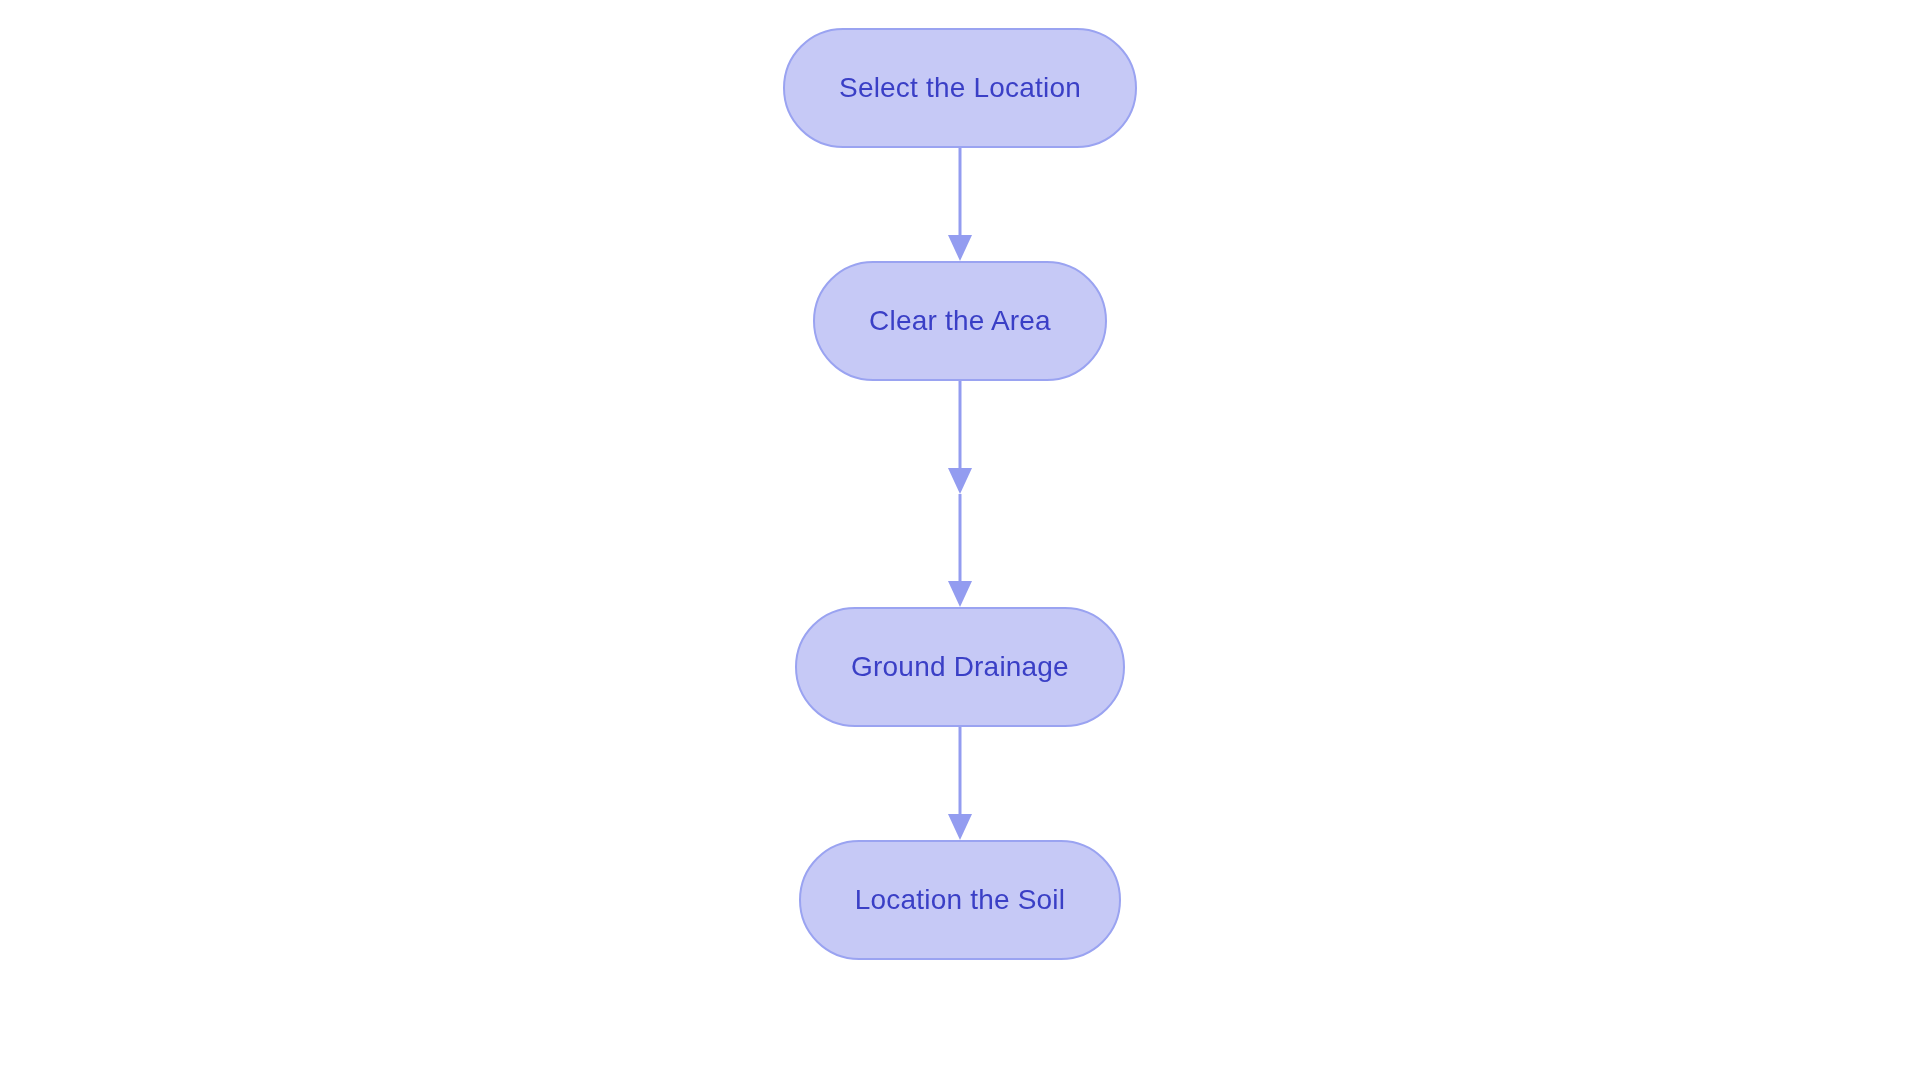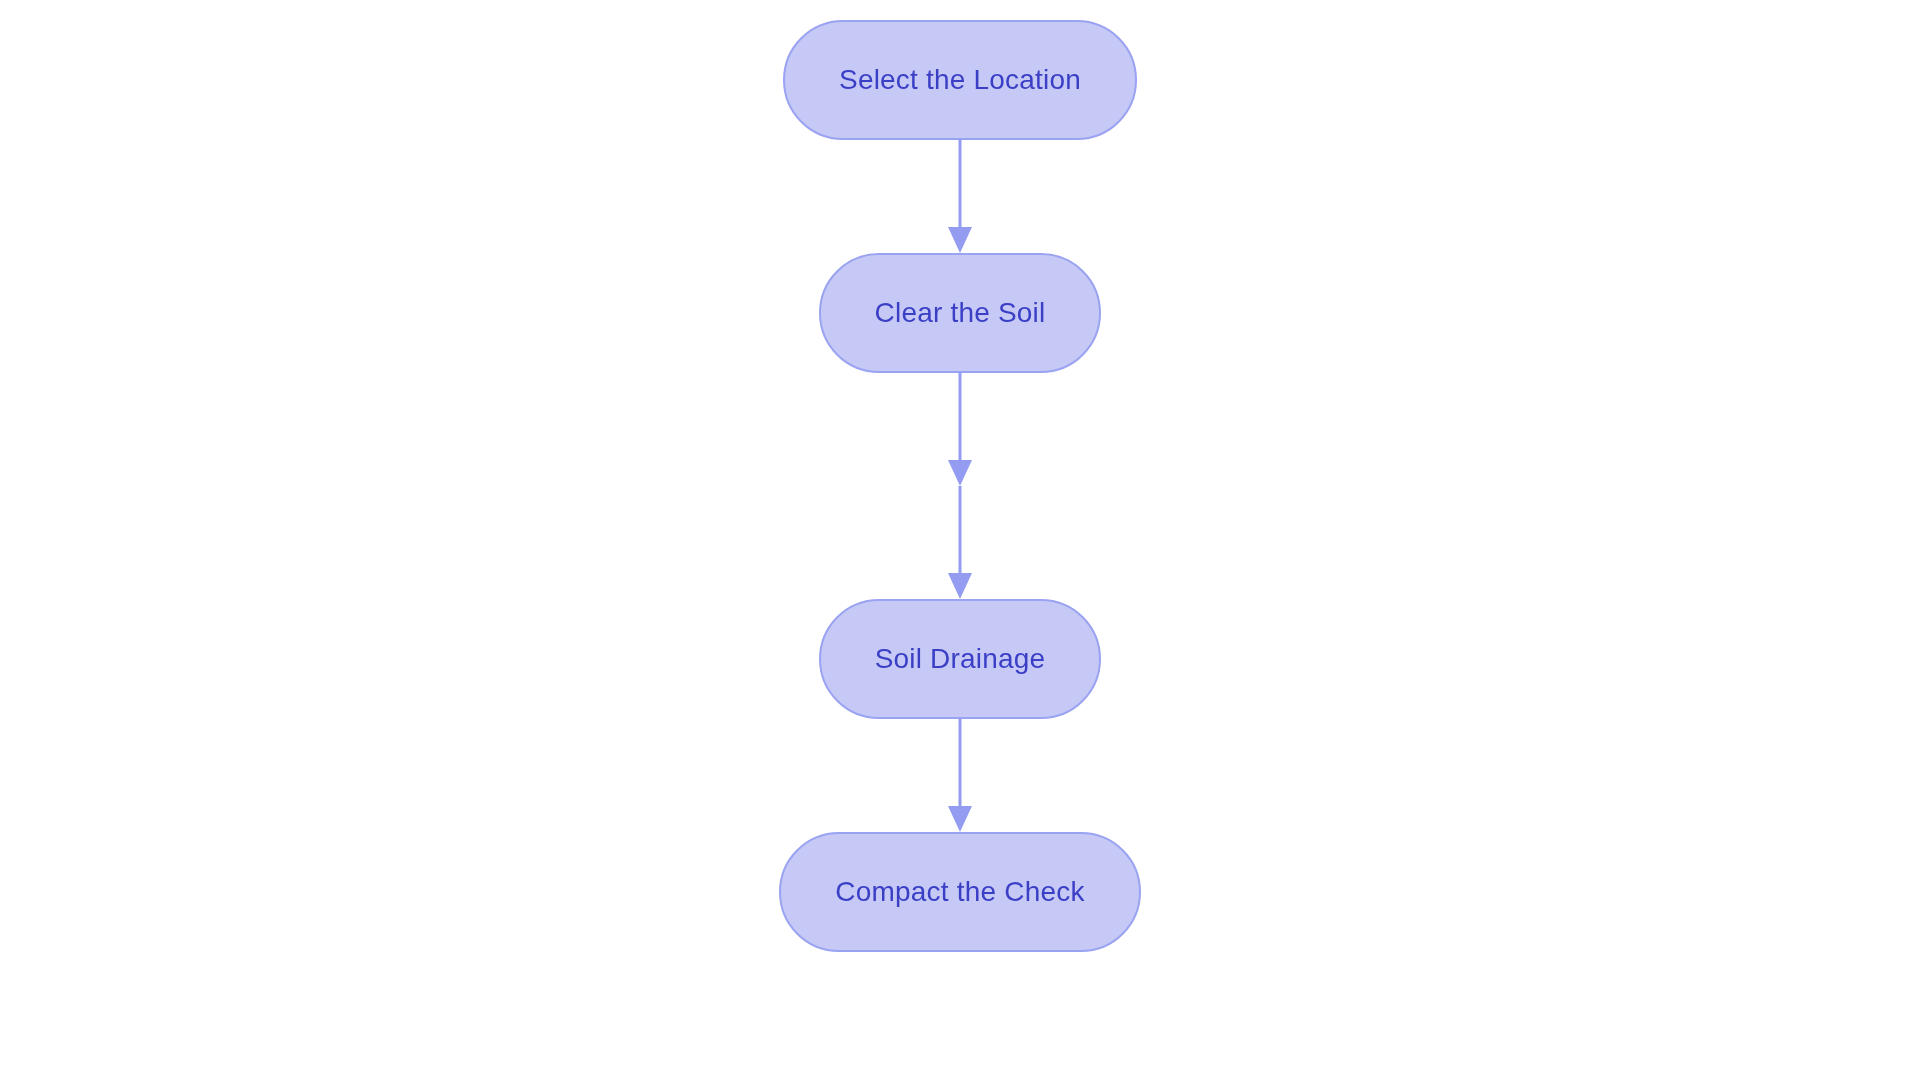--- a/index.html
+++ b/index.html
@@ -11,21 +11,21 @@
     overflow: hidden;
     font-family: "Liberation Sans", sans-serif;
   }
 
   .canvas {
     width: 1920px;
     height: 895px;
     display: flex;
     flex-direction: column;
     align-items: center;
-    padding-top: 20px;
+    padding-top: 28px;
     background: var(--background, #ffffff);
   }
 
   .flow-node {
     min-height: 120px;
     padding: 0 54px;
     border-radius: 60px;
     background: var(--node-fill, #c6c9f6);
     border: 2px solid var(--node-border, #9aa3f1);
     display: inline-flex;
@@ -66,40 +66,40 @@
   <div class="flow-node">
     <span class="label">Select the Location</span>
   </div>
 
   <svg class="connector" viewBox="0 0 28 113">
     <line x1="14" y1="0" x2="14" y2="90"></line>
     <polygon points="2,87 26,87 14,113"></polygon>
   </svg>
 
   <div class="flow-node">
-    <span class="label">Clear the Soil</span>
+    <span class="label">Clear the Area</span>
   </div>
 
   <svg class="connector" viewBox="0 0 28 113">
     <line x1="14" y1="0" x2="14" y2="90"></line>
     <polygon points="2,87 26,87 14,113"></polygon>
   </svg>
 
 
   <svg class="connector" viewBox="0 0 28 113">
     <line x1="14" y1="0" x2="14" y2="90"></line>
     <polygon points="2,87 26,87 14,113"></polygon>
   </svg>
 
   <div class="flow-node">
-    <span class="label">Soil Drainage</span>
+    <span class="label">Ground Drainage</span>
   </div>
 
   <svg class="connector" viewBox="0 0 28 113">
     <line x1="14" y1="0" x2="14" y2="90"></line>
     <polygon points="2,87 26,87 14,113"></polygon>
   </svg>
 
   <div class="flow-node">
-    <span class="label">Compact the Check</span>
+    <span class="label">Location the Soil</span>
   </div>
 
 </div>
 
 </body></html>

